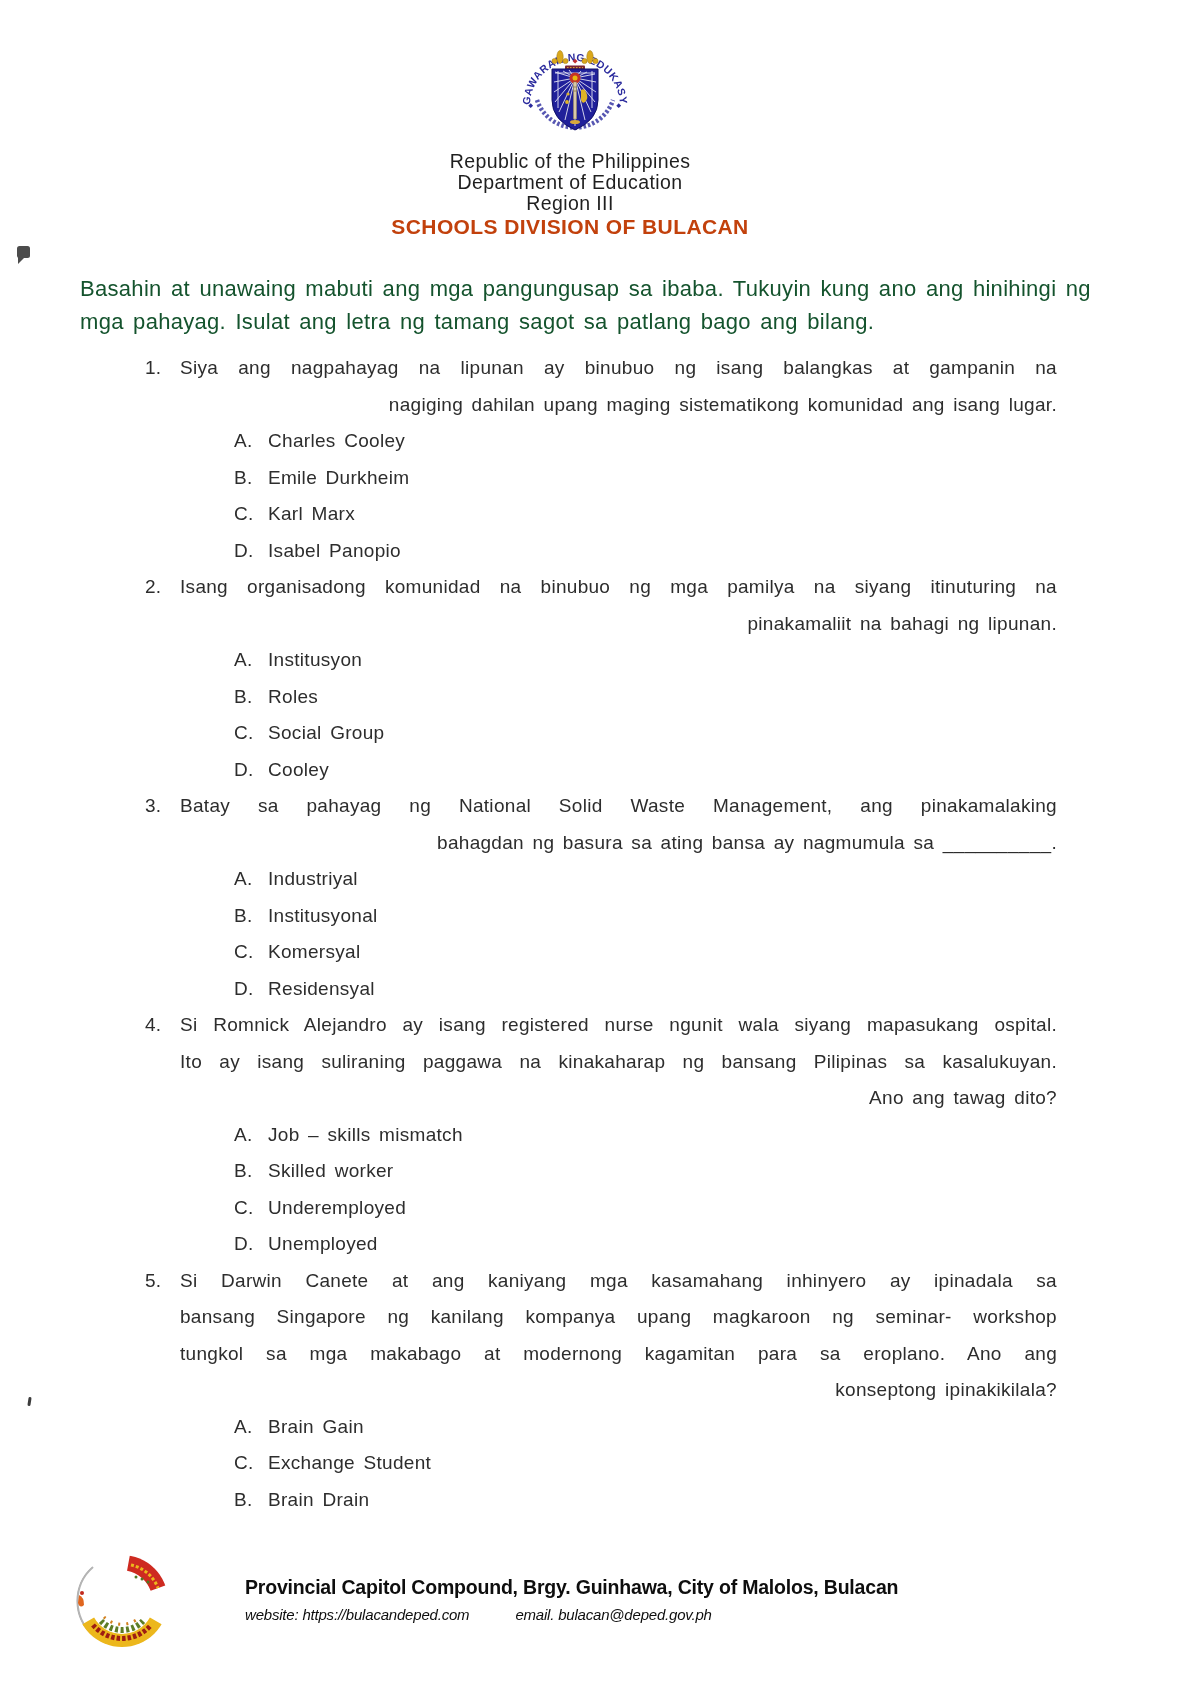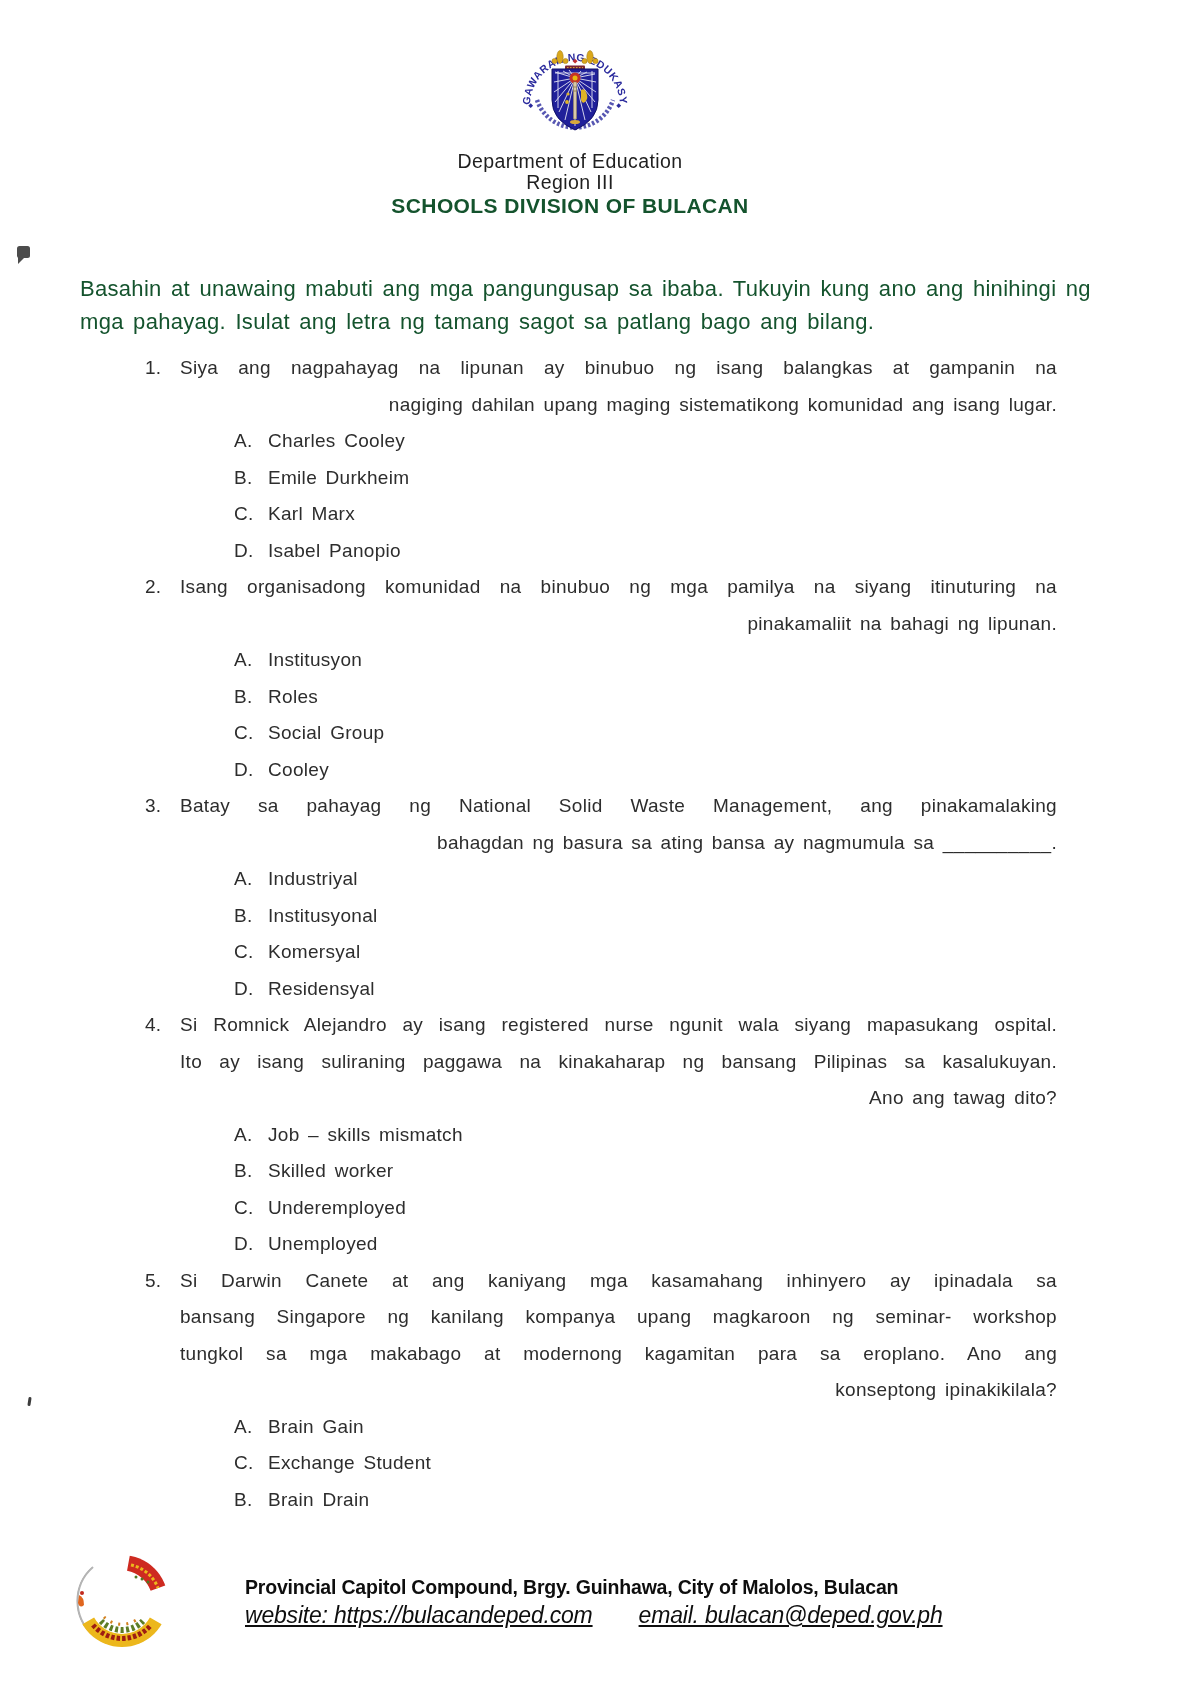--- a/index.html
+++ b/index.html
@@ -5,21 +5,21 @@
   html,body{margin:0;padding:0;background:#ffffff;}
   body{
     width:1200px;height:1698px;position:relative;overflow:hidden;
     font-family:"Liberation Sans","DejaVu Sans",sans-serif;
     color:#2d2d2d;
   }
   
   .seal{position:absolute;left:519px;top:38px;width:112px;height:108px;}
   .hdr{position:absolute;left:0;top:151px;width:1140px;text-align:center;color:#1f1f1f;}
   .hdr .hline{font-size:19.5px;line-height:21px;letter-spacing:0.4px;}
-  .hdr .division{font-size:21px;line-height:23px;font-weight:bold;letter-spacing:0.4px;margin-top:1px;color:#14532d;}
+  .hdr .division{font-size:21px;line-height:23px;font-weight:bold;letter-spacing:0.4px;margin-top:1px;color:#c2410c;}
   
   .comment{position:absolute;left:17px;top:246px;width:13px;height:12px;background:#4c4c4c;border-radius:2.5px;}
   .comment::after{content:"";position:absolute;left:1px;top:10px;width:0;height:0;
     border:4px solid transparent;border-top-color:#4c4c4c;border-left-color:#4c4c4c;}
   .tick{position:absolute;left:28px;top:1397px;width:3px;height:9px;background:#3c3c3c;border-radius:2px;transform:rotate(9deg);}
   
   .instr{position:absolute;left:80px;top:272px;width:985px;
     font-size:22px;line-height:33px;letter-spacing:0.3px;word-spacing:3px;color:#14532d;white-space:nowrap;}
   
   .qwrap{position:absolute;left:145px;top:350px;width:912px;
@@ -27,21 +27,21 @@
   .q{position:relative;padding-left:35px;}
   .qnum{position:absolute;left:0;top:0;}
   .qline{text-align:right;}
   .qline.jl{text-align:justify;text-align-last:justify;}
   .opt{margin-left:54px;white-space:nowrap;}
   .olet{display:inline-block;width:34px;}
   
   .dseal{position:absolute;left:76px;top:1551px;width:96px;height:100px;}
   .ftext{position:absolute;left:245px;top:1572px;color:#0e0e0e;}
   .faddr{font-size:19.5px;line-height:30px;font-weight:bold;letter-spacing:-0.2px;}
-  .fcontact{font-size:23px;line-height:26px;font-style:italic;letter-spacing:-0.2px;text-decoration:underline;}
+  .fcontact{font-size:15px;line-height:26px;font-style:italic;letter-spacing:-0.2px;}
   .femail{margin-left:46px;}
 </style>
 </head>
 <body>
 
 <div class="seal">
   <svg viewBox="0 0 112 108" width="112" height="108">
     <defs>
       <path id="arcT" d="M 11 68 A 45 45 0 1 1 101 68" fill="none"></path>
       <path id="arcB" d="M 18 62 A 40 40 0 0 0 94 62" fill="none"></path>
@@ -97,20 +97,21 @@
     <line x1="54" y1="53" x2="58" y2="53" stroke="#8c7a4a" stroke-width="0.8"></line>
 
     <path d="M 62 52 q 4 -2 5 2 q 3 6 -1 10 q -3 2 -4 -2 z" fill="#e0b428"></path>
     <circle cx="49" cy="56" r="1.6" fill="#e0b428"></circle>
     <circle cx="48" cy="64" r="1.9" fill="#e0b428"></circle>
     <ellipse cx="56" cy="84" rx="5" ry="2" fill="#d8a93c"></ellipse>
   </svg>
 </div>
 
 <div class="hdr">
+  <div class="hline">Republic of the Philippines</div>
   <div class="hline">Department of Education</div>
   <div class="hline">Region III</div>
   <div class="division">SCHOOLS DIVISION OF BULACAN</div>
 </div>
 
 <div class="comment"></div>
 <div class="tick"></div>
 
 <div class="instr">
   <div>Basahin at unawaing mabuti ang mga pangungusap sa ibaba. Tukuyin kung ano ang hinihingi ng</div>

